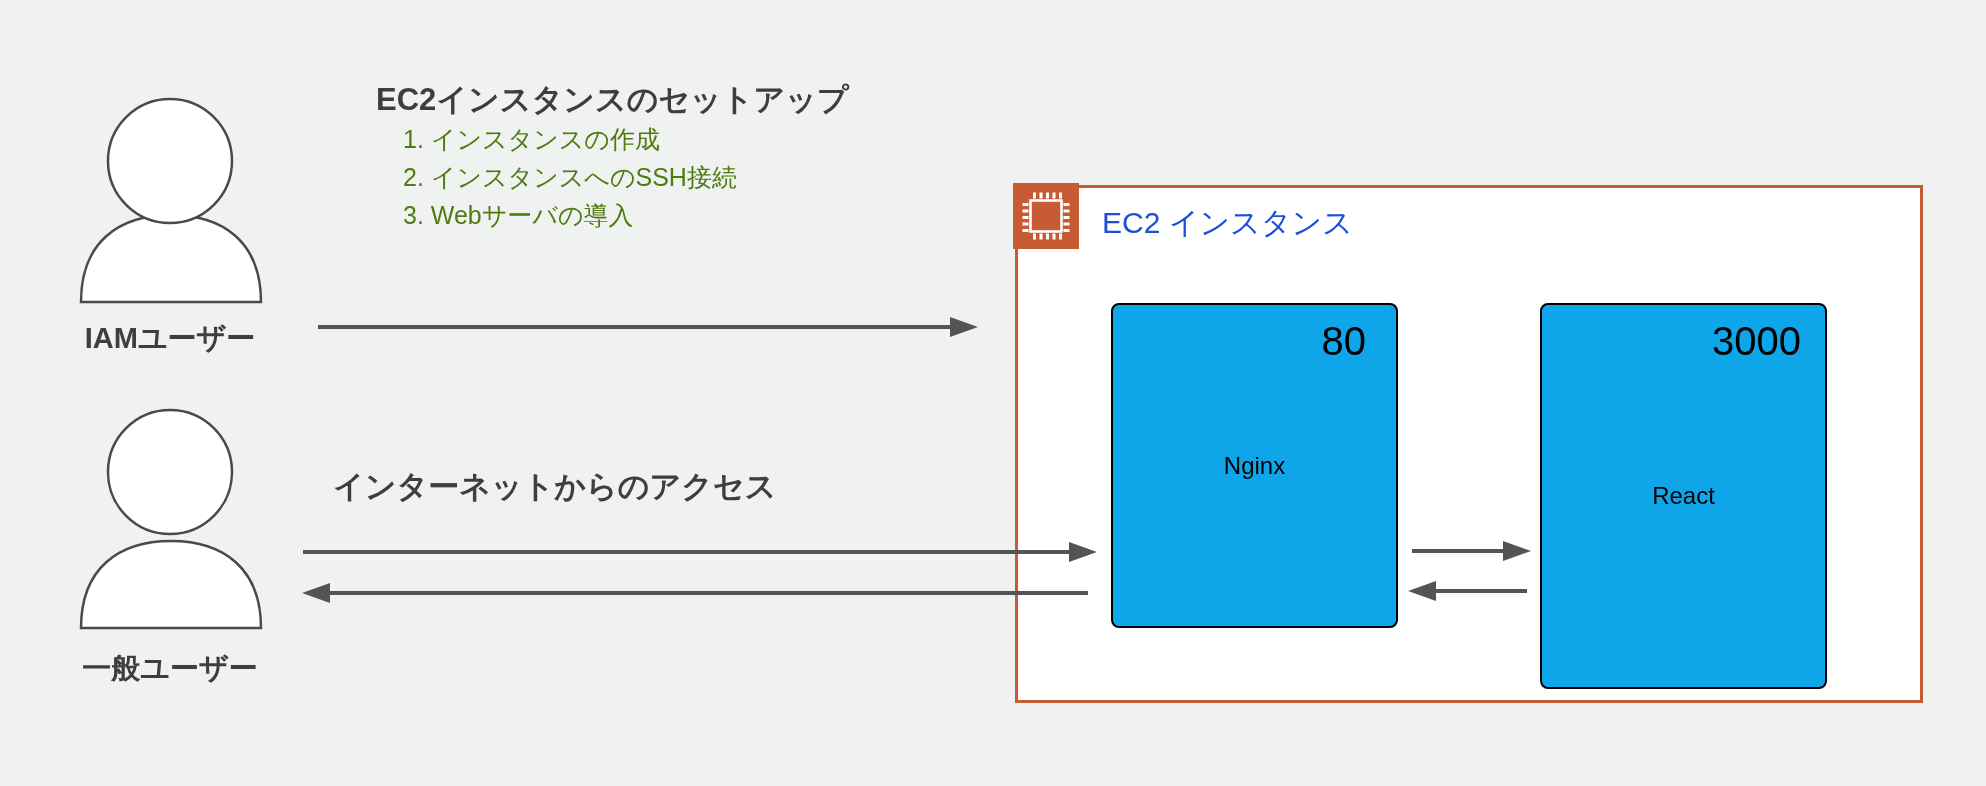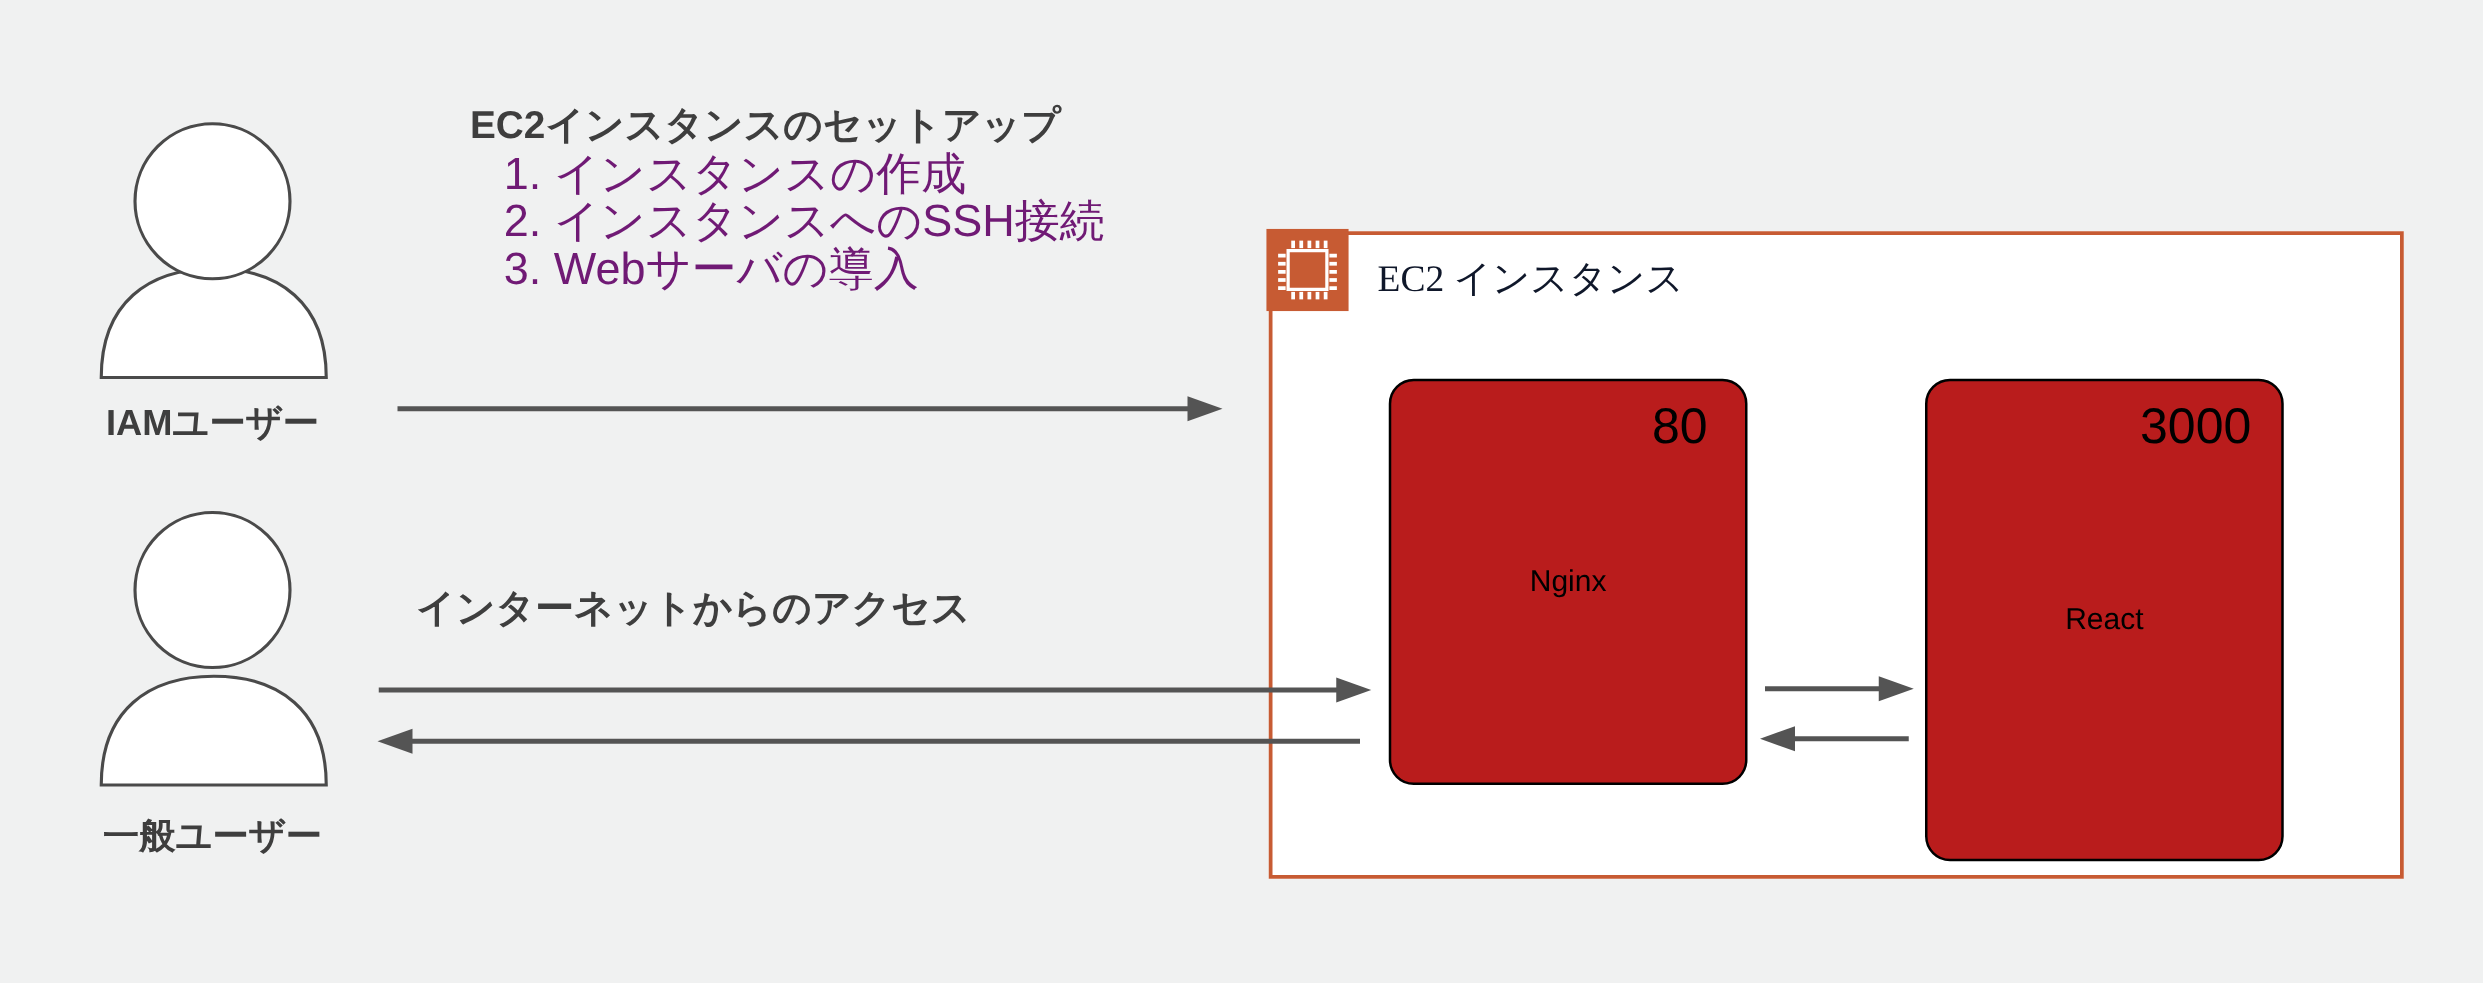--- a/index.html
+++ b/index.html
@@ -17,21 +17,21 @@
   .abs { position: absolute; }
 
   
   .setup-title {
     left: 376px; top: 82px;
     font-size: 31px; font-weight: bold; color: #3e3e3e;
     white-space: nowrap; line-height: 36px;
   }
   .setup-steps {
     left: 403px; top: 120px;
-    font-size: 36px; color: #701a75; line-height: 38px;
+    font-size: 25px; color: #4d7c0f; line-height: 38px;
     white-space: nowrap;
   }
   .setup-steps .paren { margin-left: -12px; }
   .actor-label {
     left: 20px; width: 300px; text-align: center;
     font-size: 29px; font-weight: bold; color: #3e3e3e;
     white-space: nowrap;
   }
   .iam-label { top: 319px; }
   .general-label { top: 649px; }
@@ -48,30 +48,29 @@
     background: #ffffff;
     border: 3px solid #c75b33;
     box-sizing: border-box;
   }
   .ec2-icon {
     left: 1013px; top: 183px;
     width: 66px; height: 66px;
   }
   .ec2-label {
     left: 1102px; top: 203px;
-    font-size: 30px; color: #0f172a;
+    font-size: 30px; color: #1d4ed8;
     white-space: nowrap;
-    font-family: Liberation Serif, serif;
   }
 
   
   .service-box {
-    background: #b91c1c;
+    background: #0ea5e9;
     border: 2.5px solid #000000;
-    border-radius: 20px;
+    border-radius: 8px;
     box-sizing: border-box;
   }
   .nginx-box { left: 1111px; top: 303px; width: 287px; height: 325px; }
   .react-box { left: 1540px; top: 303px; width: 287px; height: 386px; }
   .service-name {
     position: absolute; inset: 0;
     display: flex; align-items: center; justify-content: center;
     font-size: 24px; color: #000000;
   }
   .service-port {

